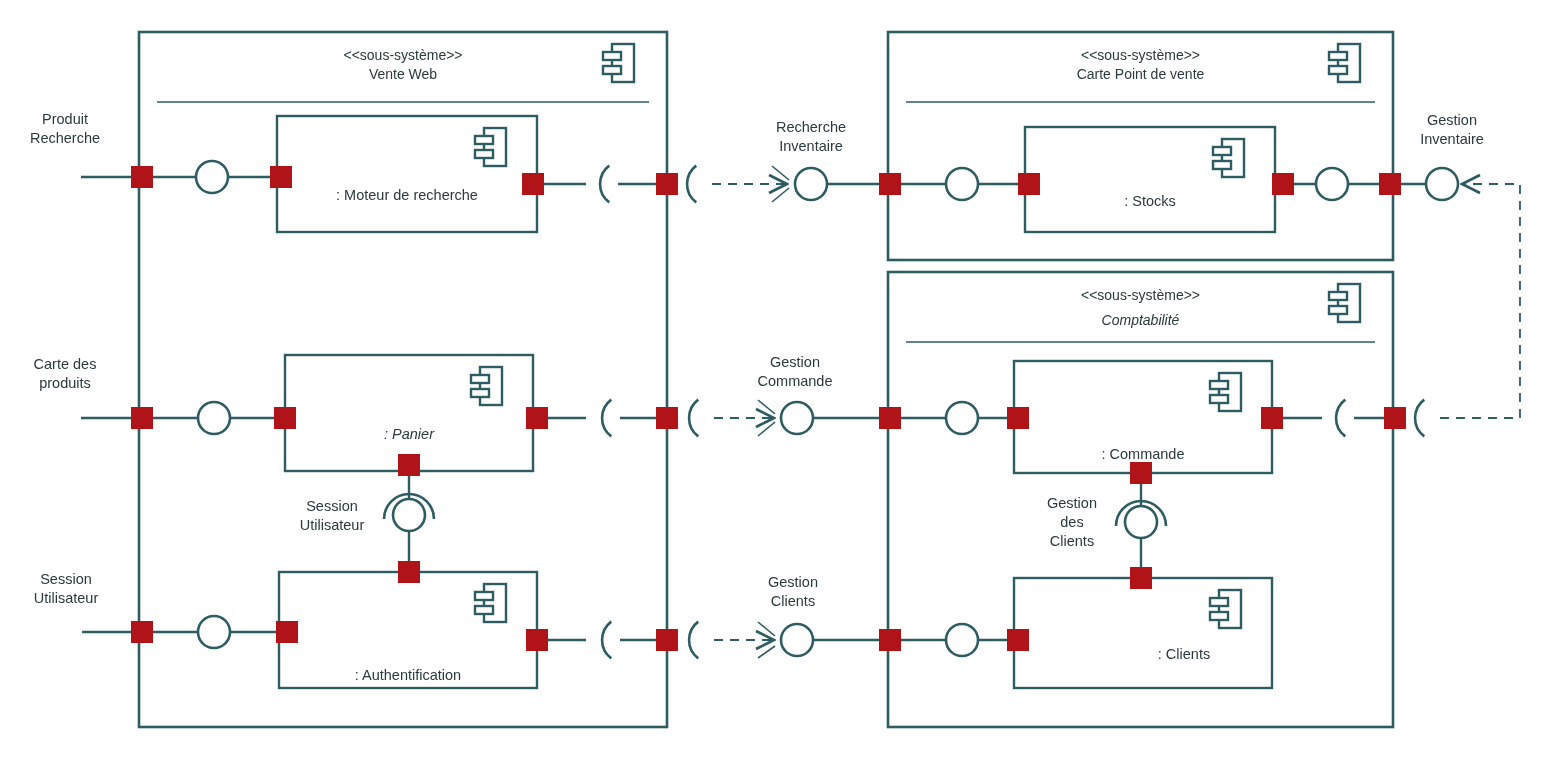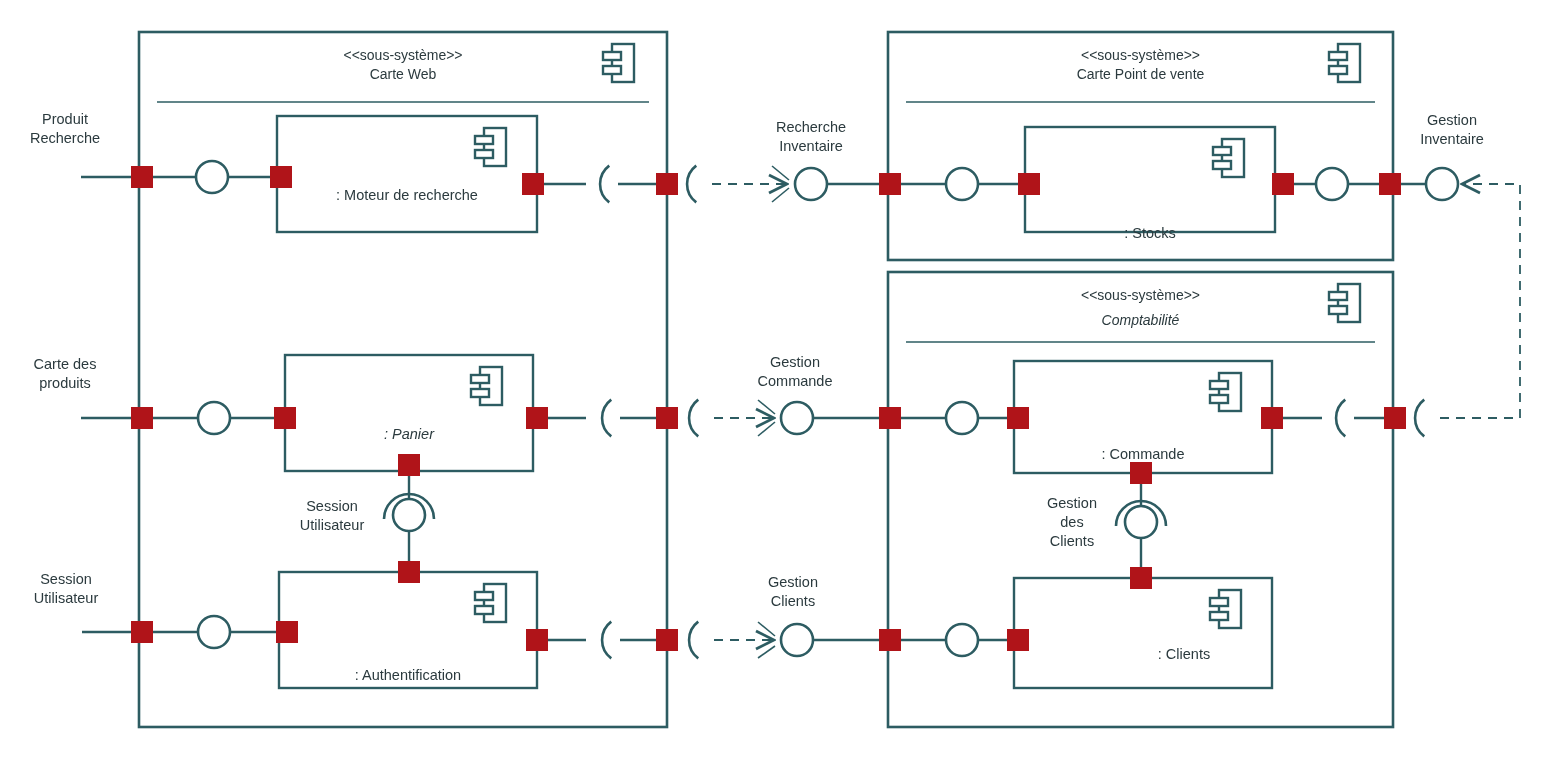--- a/index.html
+++ b/index.html
@@ -207,27 +207,27 @@
         <rect x="1384" y="407" width="22" height="22" fill="#b01419"></rect>
         <rect x="1130" y="462" width="22" height="22" fill="#b01419"></rect>
         <rect x="1130" y="567" width="22" height="22" fill="#b01419"></rect>
         <rect x="879" y="629" width="22" height="22" fill="#b01419"></rect>
         <rect x="1007" y="629" width="22" height="22" fill="#b01419"></rect>
       </g>
   </svg>
 
   <div id="text-layer">
       <div class="lbl stereo" style="left: 253px; top: 46px; width: 300px;">&lt;&lt;sous-système&gt;&gt;</div>
-      <div class="lbl stereo" style="left: 253px; top: 65px; width: 300px;">Carte Web</div>
+      <div class="lbl stereo" style="left: 253px; top: 65px; width: 300px;">Vente Web</div>
       <div class="lbl inst" style="left: 257px; top: 186px; width: 300px;">: Moteur de recherche</div>
       <div class="lbl inst" style="left: 259px; top: 425px; width: 300px; font-style: italic;">: Panier</div>
       <div class="lbl inst" style="left: 258px; top: 666px; width: 300px;">: Authentification</div>
       <div class="lbl stereo" style="left: 990.5px; top: 46px; width: 300px;">&lt;&lt;sous-système&gt;&gt;</div>
       <div class="lbl stereo" style="left: 990.5px; top: 65px; width: 300px;">Carte Point de vente</div>
-      <div class="lbl inst" style="left: 1000px; top: 191.5px; width: 300px; margin-top: 32px;">: Stocks</div>
+      <div class="lbl inst" style="left: 1000px; top: 191.5px; width: 300px;">: Stocks</div>
       <div class="lbl stereo" style="left: 990.5px; top: 286px; width: 300px;">&lt;&lt;sous-système&gt;&gt;</div>
       <div class="lbl stereo" style="left: 990.5px; top: 311px; width: 300px; font-style: italic;">Comptabilité</div>
       <div class="lbl inst" style="left: 993px; top: 429px; width: 300px; margin-top: 16px;">: Commande</div>
       <div class="lbl inst" style="left: 1034px; top: 645px; width: 300px;">: Clients</div>
       <div class="lbl" style="left: -85px; top: 110px; width: 300px;">Produit
 Recherche</div>
       <div class="lbl" style="left: -85px; top: 355px; width: 300px;">Carte des
 produits</div>
       <div class="lbl" style="left: -84px; top: 570px; width: 300px;">Session
 Utilisateur</div>

